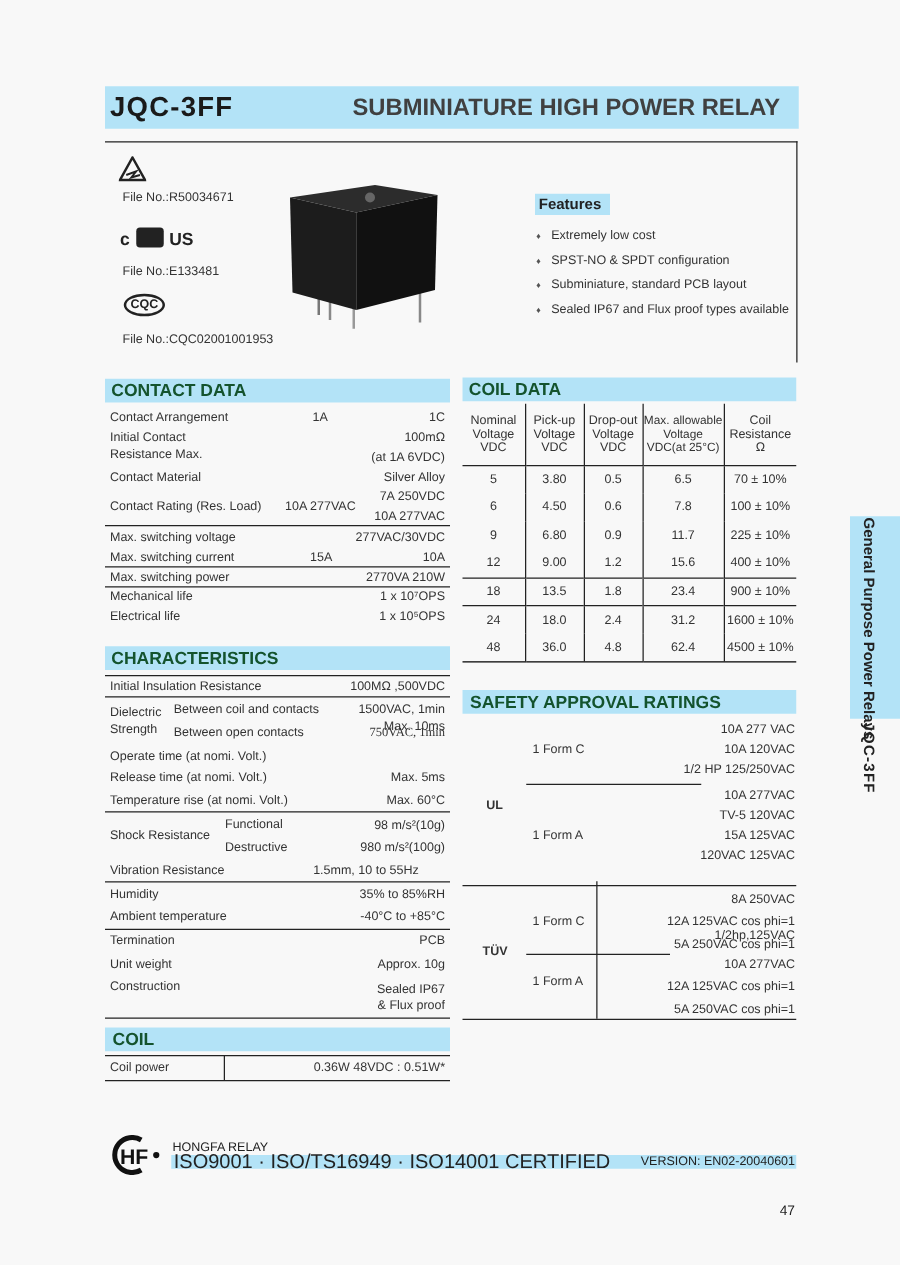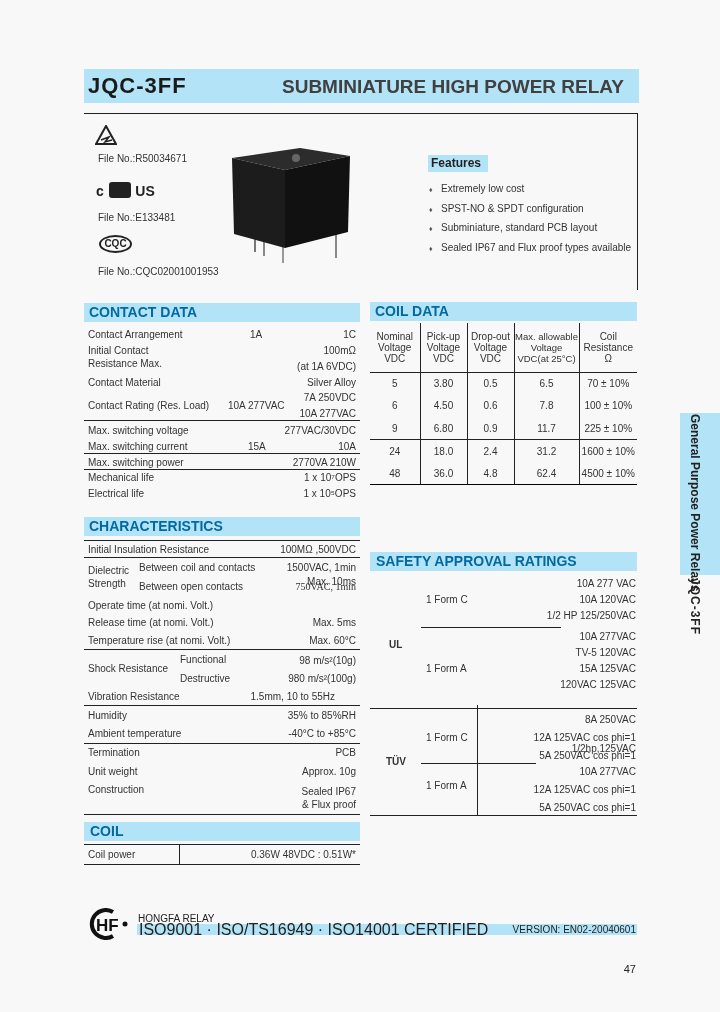--- a/index.html
+++ b/index.html
@@ -5,21 +5,21 @@
   * { box-sizing: border-box; margin: 0; padding: 0; }
   html, body { width: 720px; height: 1012px; background: #f8f8f8; overflow: hidden; }
   body { position: relative; font-family: "Liberation Sans", sans-serif; color: #222; font-size: 10px; }
   .abs { position: absolute; }
   .band { background: #b3e3f7; }
   .hdr-band { left: 84px; top: 69px; width: 555px; height: 34px; }
   .hdr-model { left: 88px; top: 73px; font-size: 22px; font-weight: bold; letter-spacing: 1px; color: #1a1a1a; }
   .hdr-title { left: 282px; top: 76px; font-size: 19px; font-weight: bold; color: #404040; }
   .top-box { left: 84px; top: 113px; width: 554px; height: 177px; border-top: 1px solid #222; border-right: 1px solid #222; }
   .cert-text { font-size: 10px; color: #333; }
-  .sec-title { font-size: 14px; font-weight: bold; color: #0369a1; padding-left: 4px; line-height: 19px; }
+  .sec-title { font-size: 14px; font-weight: bold; color: #14532d; padding-left: 4px; line-height: 19px; }
   .row { position: absolute; font-size: 10px; color: #333; white-space: nowrap; }
   .r { text-align: right; }
   .hline { position: absolute; height: 1px; background: #222; }
   .vline { position: absolute; width: 1px; background: #222; }
   table.coil { position: absolute; left: 370px; top: 323px; width: 267px; border-collapse: collapse; font-size: 10px; color: #333; }
   table.coil th { font-weight: normal; text-align: center; line-height: 11px; padding: 2px 0; border-bottom: 1px solid #222; height: 49px; vertical-align: middle; }
   table.coil td { text-align: center; height: 22.5px; }
   table.coil th + th, table.coil td + td { border-left: 1px solid #222; }
   table.coil tr.sep td { border-top: 1px solid #222; }
   table.coil tbody tr:last-child td { border-bottom: 1px solid #000000; }
@@ -205,20 +205,34 @@
       <td>7.8</td>
       <td>100 ± 10%</td>
     </tr>
     <tr>
       <td>9</td>
       <td>6.80</td>
       <td>0.9</td>
       <td>11.7</td>
       <td>225 ± 10%</td>
     </tr>
+    <tr>
+      <td>12</td>
+      <td>9.00</td>
+      <td>1.2</td>
+      <td>15.6</td>
+      <td>400 ± 10%</td>
+    </tr>
+    <tr class="sep">
+      <td>18</td>
+      <td>13.5</td>
+      <td>1.8</td>
+      <td>23.4</td>
+      <td>900 ± 10%</td>
+    </tr>
     <tr class="sep">
       <td>24</td>
       <td>18.0</td>
       <td>2.4</td>
       <td>31.2</td>
       <td>1600 ± 10%</td>
     </tr>
     <tr>
       <td>48</td>
       <td>36.0</td>

